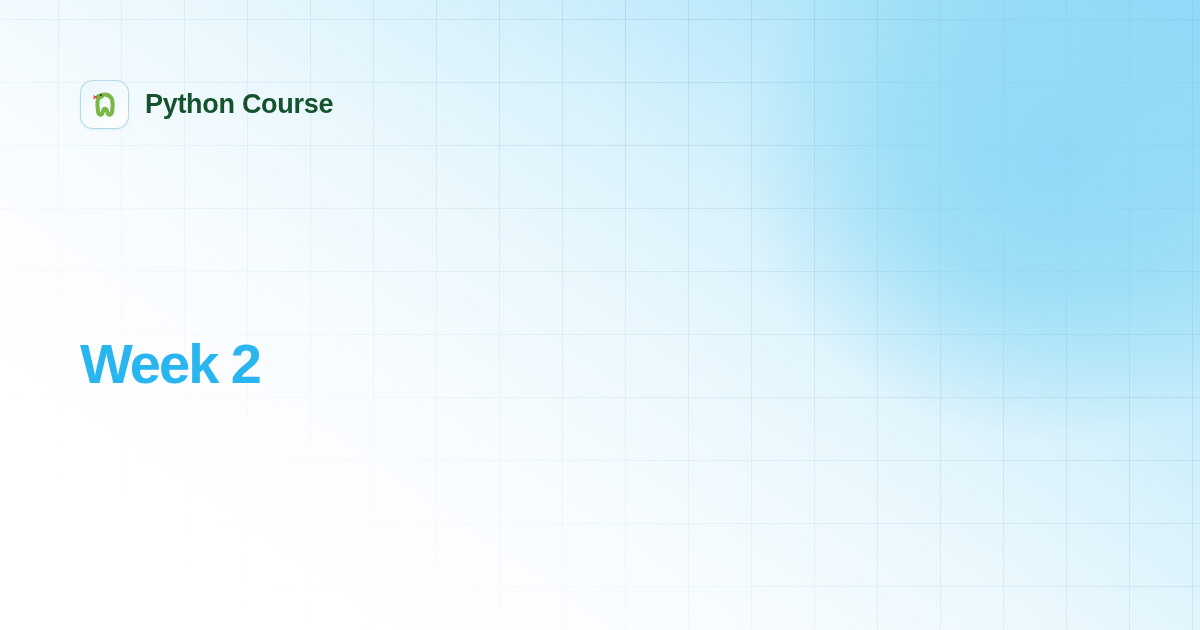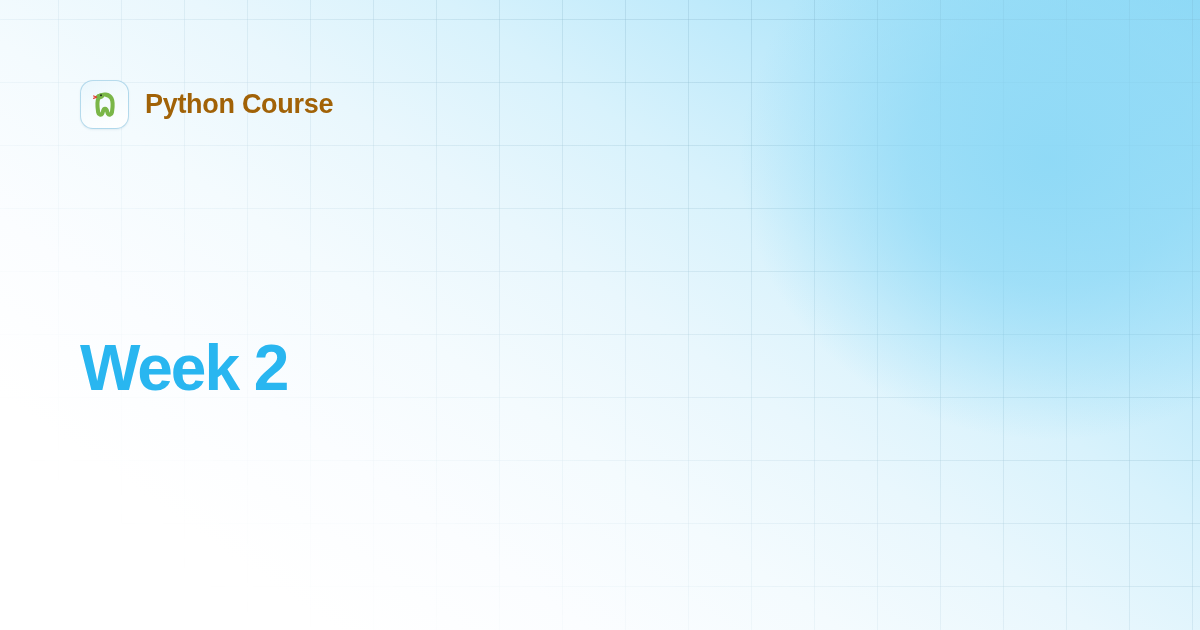--- a/index.html
+++ b/index.html
@@ -103,35 +103,35 @@
     display: flex;
     align-items: center;
     justify-content: center;
     box-sizing: border-box;
   }
   .brand-logo svg { display: block; }
 
   .brand-title {
     font-size: 27px;
     font-weight: bold;
-    color: #a16207;
+    color: #14532d;
     letter-spacing: -0.3px;
     white-space: nowrap;
   }
 
   
   .content {
     position: absolute;
     left: 80px;
     top: 336px;
     width: 800px;
   }
 
   .headline {
-    font-size: 64px;
+    font-size: 56px;
     line-height: 1.0;
     font-weight: bold;
     color: #29b6f0;
     letter-spacing: -2px;
     margin: 0;
   }
 
   .subhead {
     margin: 34px 0 0 0;
     font-size: 30px;

